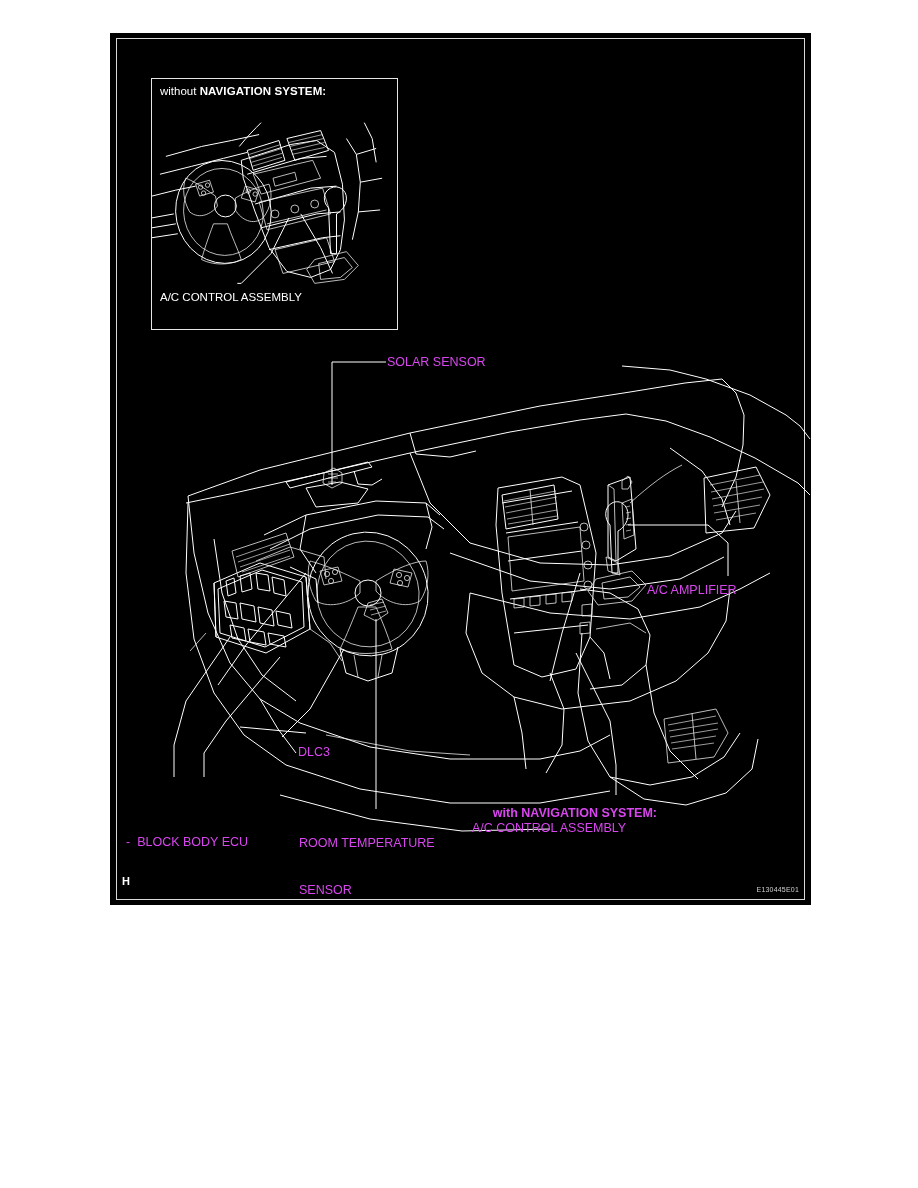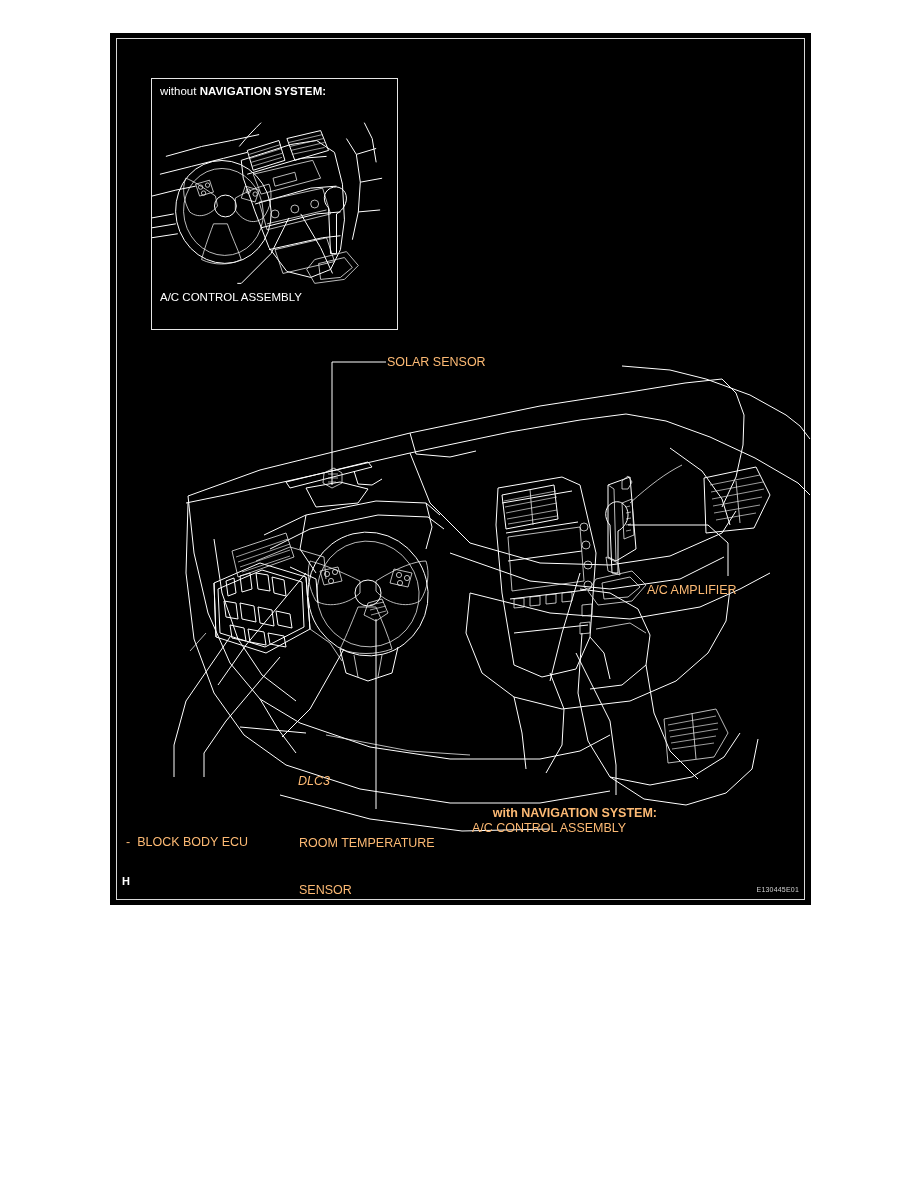--- a/index.html
+++ b/index.html
@@ -68,21 +68,21 @@
     position: absolute;
     left: 8px;
     top: 212px;
     color: #ffffff;
     font-size: 11.5px;
     white-space: nowrap;
   }
   
   .label {
     position: absolute;
-    color: #fdba74;
+    color: #d946ef;
     font-size: 12.5px;
     line-height: 15.5px;
     white-space: pre;
     letter-spacing: 0px;
   }
   .label.bold-lead .strong { font-weight: bold; }
   .label.bold-lead .lead { font-weight: bold; }
   
   #sheet-mark {
     position: absolute;
@@ -365,21 +365,21 @@
       <div class="inset-title">
         <span class="lead">without </span><span class="strong">NAVIGATION SYSTEM:</span>
       </div>
       <div class="inset-caption">A/C CONTROL ASSEMBLY</div>
     </div>
 
     <div class="label" style="left:277px; top:322px;">SOLAR SENSOR</div>
 
     <div class="label" style="left:537px; top:550px;text-align:right;">A/C AMPLIFIER</div>
 
-    <div class="label" style="left:188px; top:741px;font-style:italic;">DLC3</div>
+    <div class="label" style="left:188px; top:712px;">DLC3</div>
 
 
     <div class="label" style="left:16px; top:802px; display:flex; gap:7px; align-items:baseline;">
       <span>-</span>
       <span>BLOCK BODY ECU</span>
     </div>
 
     <div class="label bold-lead" style="left:362px; top:757px;">
       <span class="lead">with </span><span class="strong">NAVIGATION SYSTEM:</span>
     </div>

